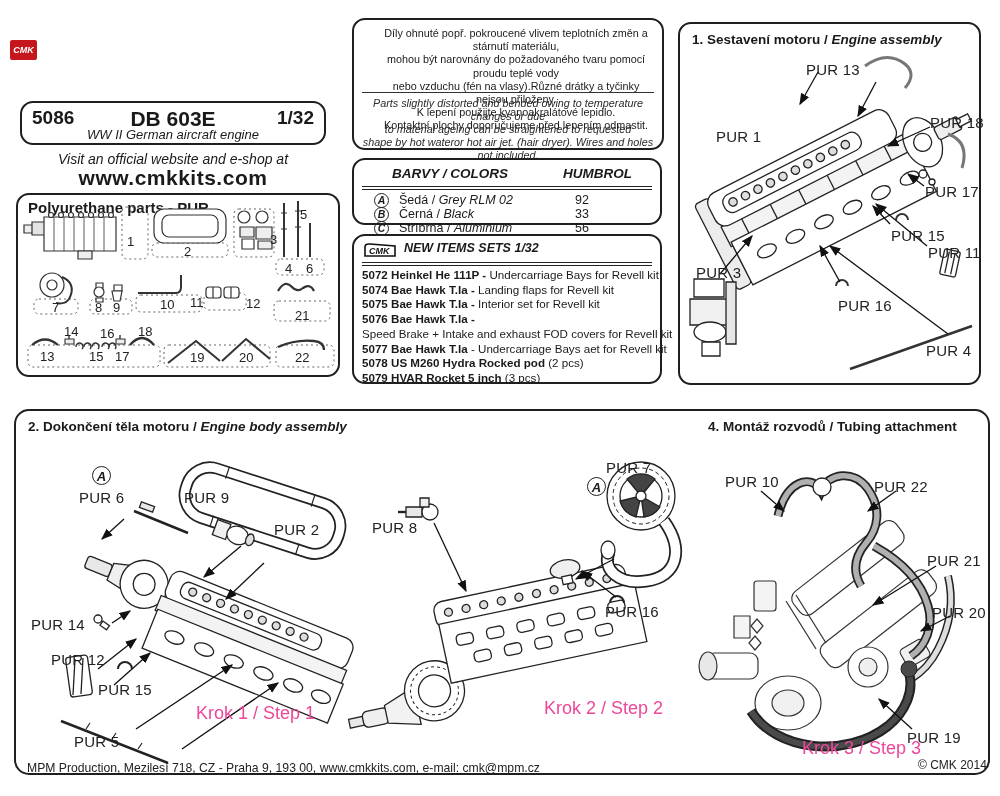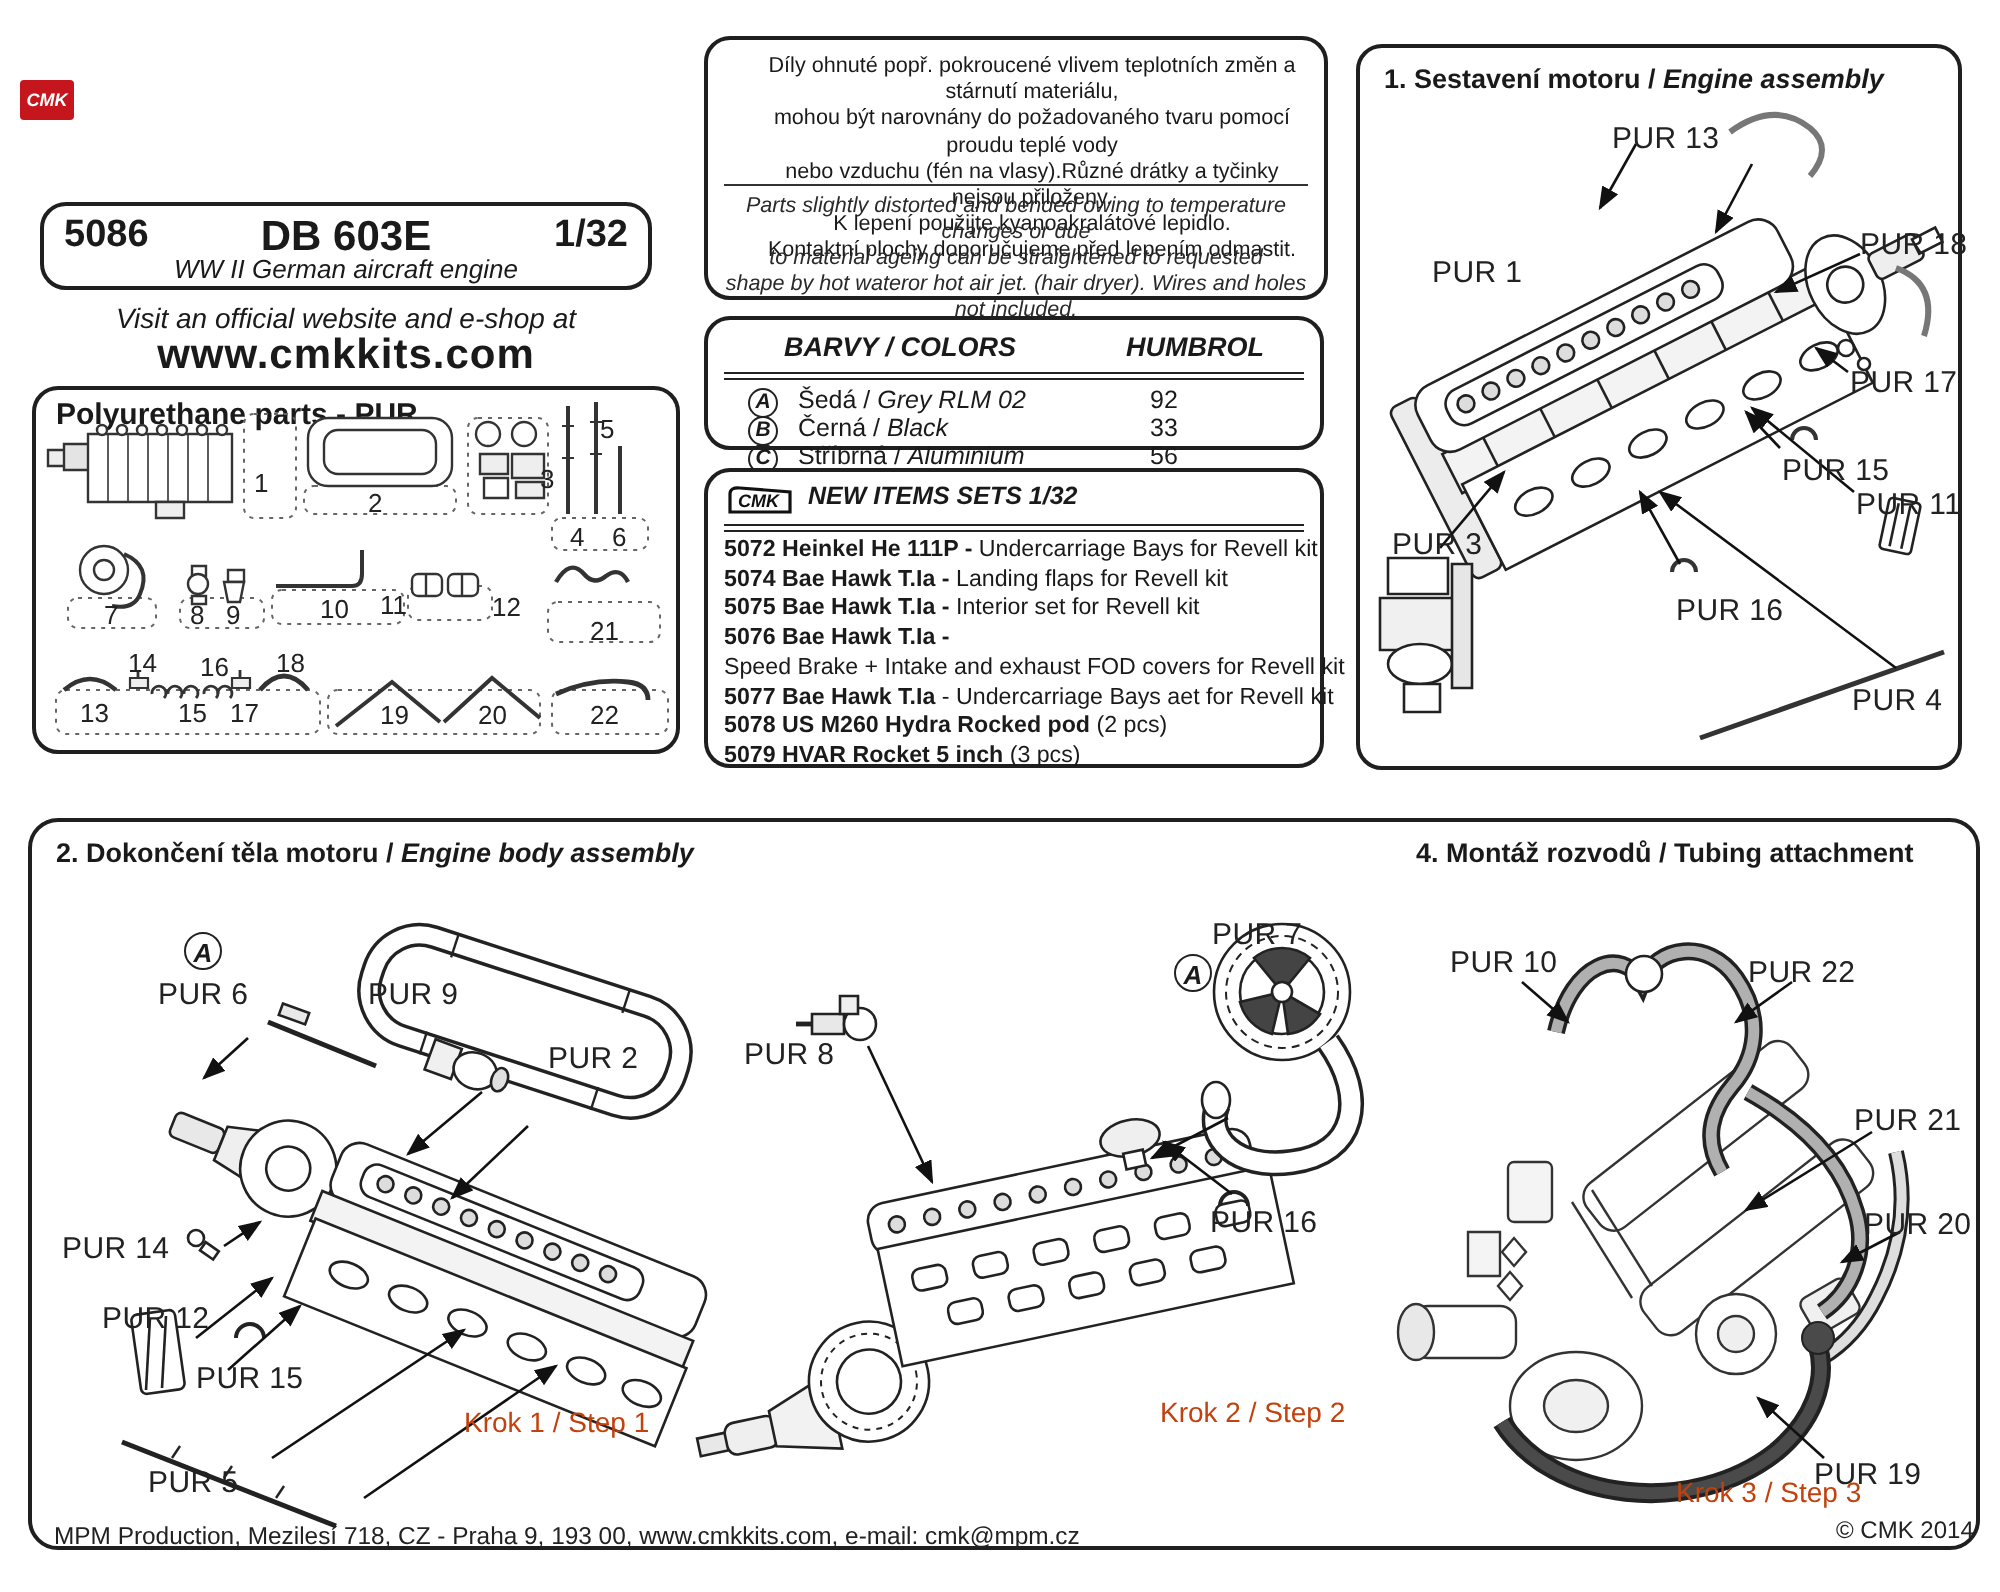--- a/index.html
+++ b/index.html
@@ -1,21 +1,21 @@
 <!DOCTYPE html>
 <html><head>
 <meta charset="utf-8">
 <style>
   html,body{margin:0;padding:0;background:#fff;}
   .sheet{position:relative;width:1000px;height:796px;background:#fff;overflow:hidden;
          font-family:"Liberation Sans","DejaVu Sans",sans-serif;color:#1a1a1a;}
   .box{position:absolute;border:2px solid #1f1f1f;border-radius:13px;background:#fff;box-sizing:border-box;}
   .hdr-row{position:absolute;left:0;right:0;top:4px;height:24px;}
   .pur{position:absolute;font-size:15px;color:#222;white-space:nowrap;letter-spacing:.2px;}
-  .step{position:absolute;font-size:14px;color:#c2410c;white-space:nowrap;margin-left:36px;}
+  .step{position:absolute;font-size:18px;color:#ec4899;white-space:nowrap;}
   .sec-title{position:absolute;font-size:13.5px;font-weight:bold;white-space:nowrap;}
   .sec-title .it{font-style:italic;}
   .circ{position:absolute;width:19px;height:19px;border:1.7px solid #222;border-radius:50%;
         font-weight:bold;font-style:italic;font-size:13px;line-height:19px;text-align:center;background:#fff;box-sizing:border-box;}
   .circ-s{display:inline-block;width:15px;height:15px;border:1.4px solid #222;border-radius:50%;
         font-weight:bold;font-style:italic;font-size:10.5px;line-height:13px;text-align:center;box-sizing:border-box;margin-right:10px;}
   .pnum{position:absolute;font-size:13px;color:#222;}
   .notes-cz{position:absolute;left:6px;right:6px;top:7px;font-size:10.8px;line-height:13.2px;text-align:center;white-space:pre-line;margin-left:16px;}
   .notes-en{position:absolute;left:6px;right:6px;top:77px;font-size:10.8px;line-height:12.9px;font-style:italic;text-align:center;white-space:pre-line;color:#2a2a2a;}
   .notes-div{position:absolute;left:8px;right:8px;top:72px;border-top:1.5px solid #333;}

